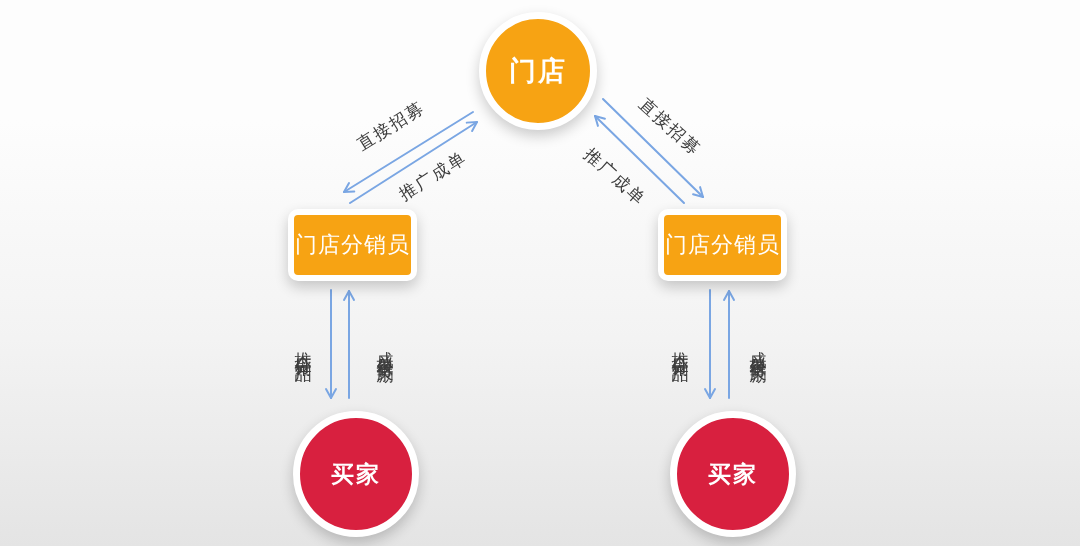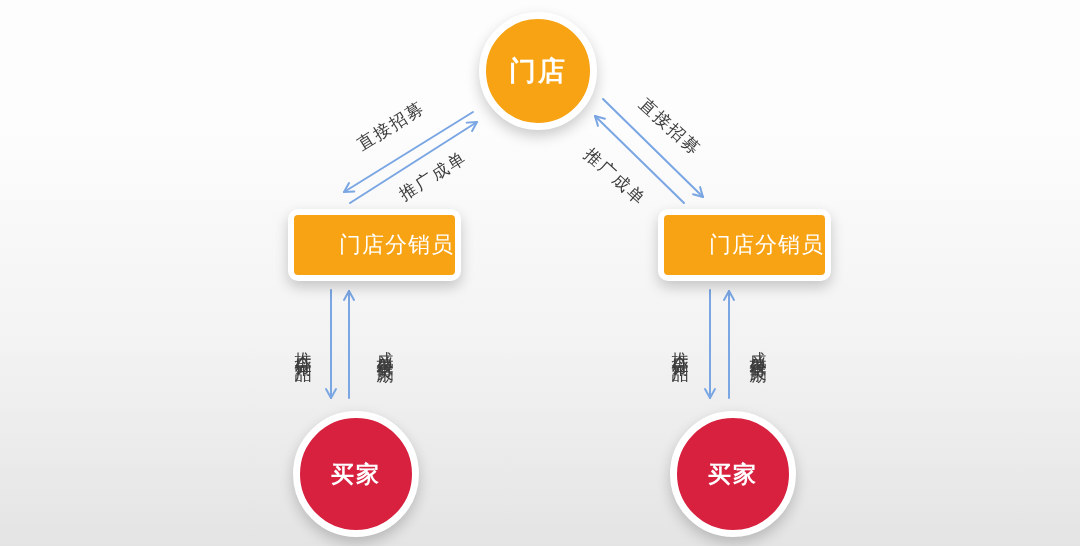--- a/index.html
+++ b/index.html
@@ -31,21 +31,21 @@
     background: var(--node-orange); font-size: 27px; font-weight: 700; letter-spacing: 2px;
   }
   .node-circle-buyer {
     width: 112px; height: 112px; border-radius: 50%;
     background: var(--node-red); font-size: 23px; font-weight: 700; letter-spacing: 2px;
   }
   .buyer-left  { left: 293px; top: 411px; }
   .buyer-right { left: 670px; top: 411px; }
   .node-box {
     width: 117px; height: 60px; border-radius: 10px; border-width: 6px;
-    background: var(--node-orange); font-size: 22px; font-weight: 500; letter-spacing: 1px; padding-left: 44px;
+    background: var(--node-orange); font-size: 22px; font-weight: 500; letter-spacing: 1px;
   }
   .box-left  { left: 288px; top: 209px; }
   .box-right { left: 658px; top: 209px; }
   .dlabel {
     position: absolute; white-space: nowrap; color: var(--label-text);
     font-size: 17px; letter-spacing: 2px; font-weight: 500;
   }
   .dlabel-left  { transform: translate(-50%, -50%) rotate(-32deg); }
   .dlabel-right { transform: translate(-50%, -50%) rotate(42deg); }
   .pos-recruit-left  { left: 391px; top: 126px; }

